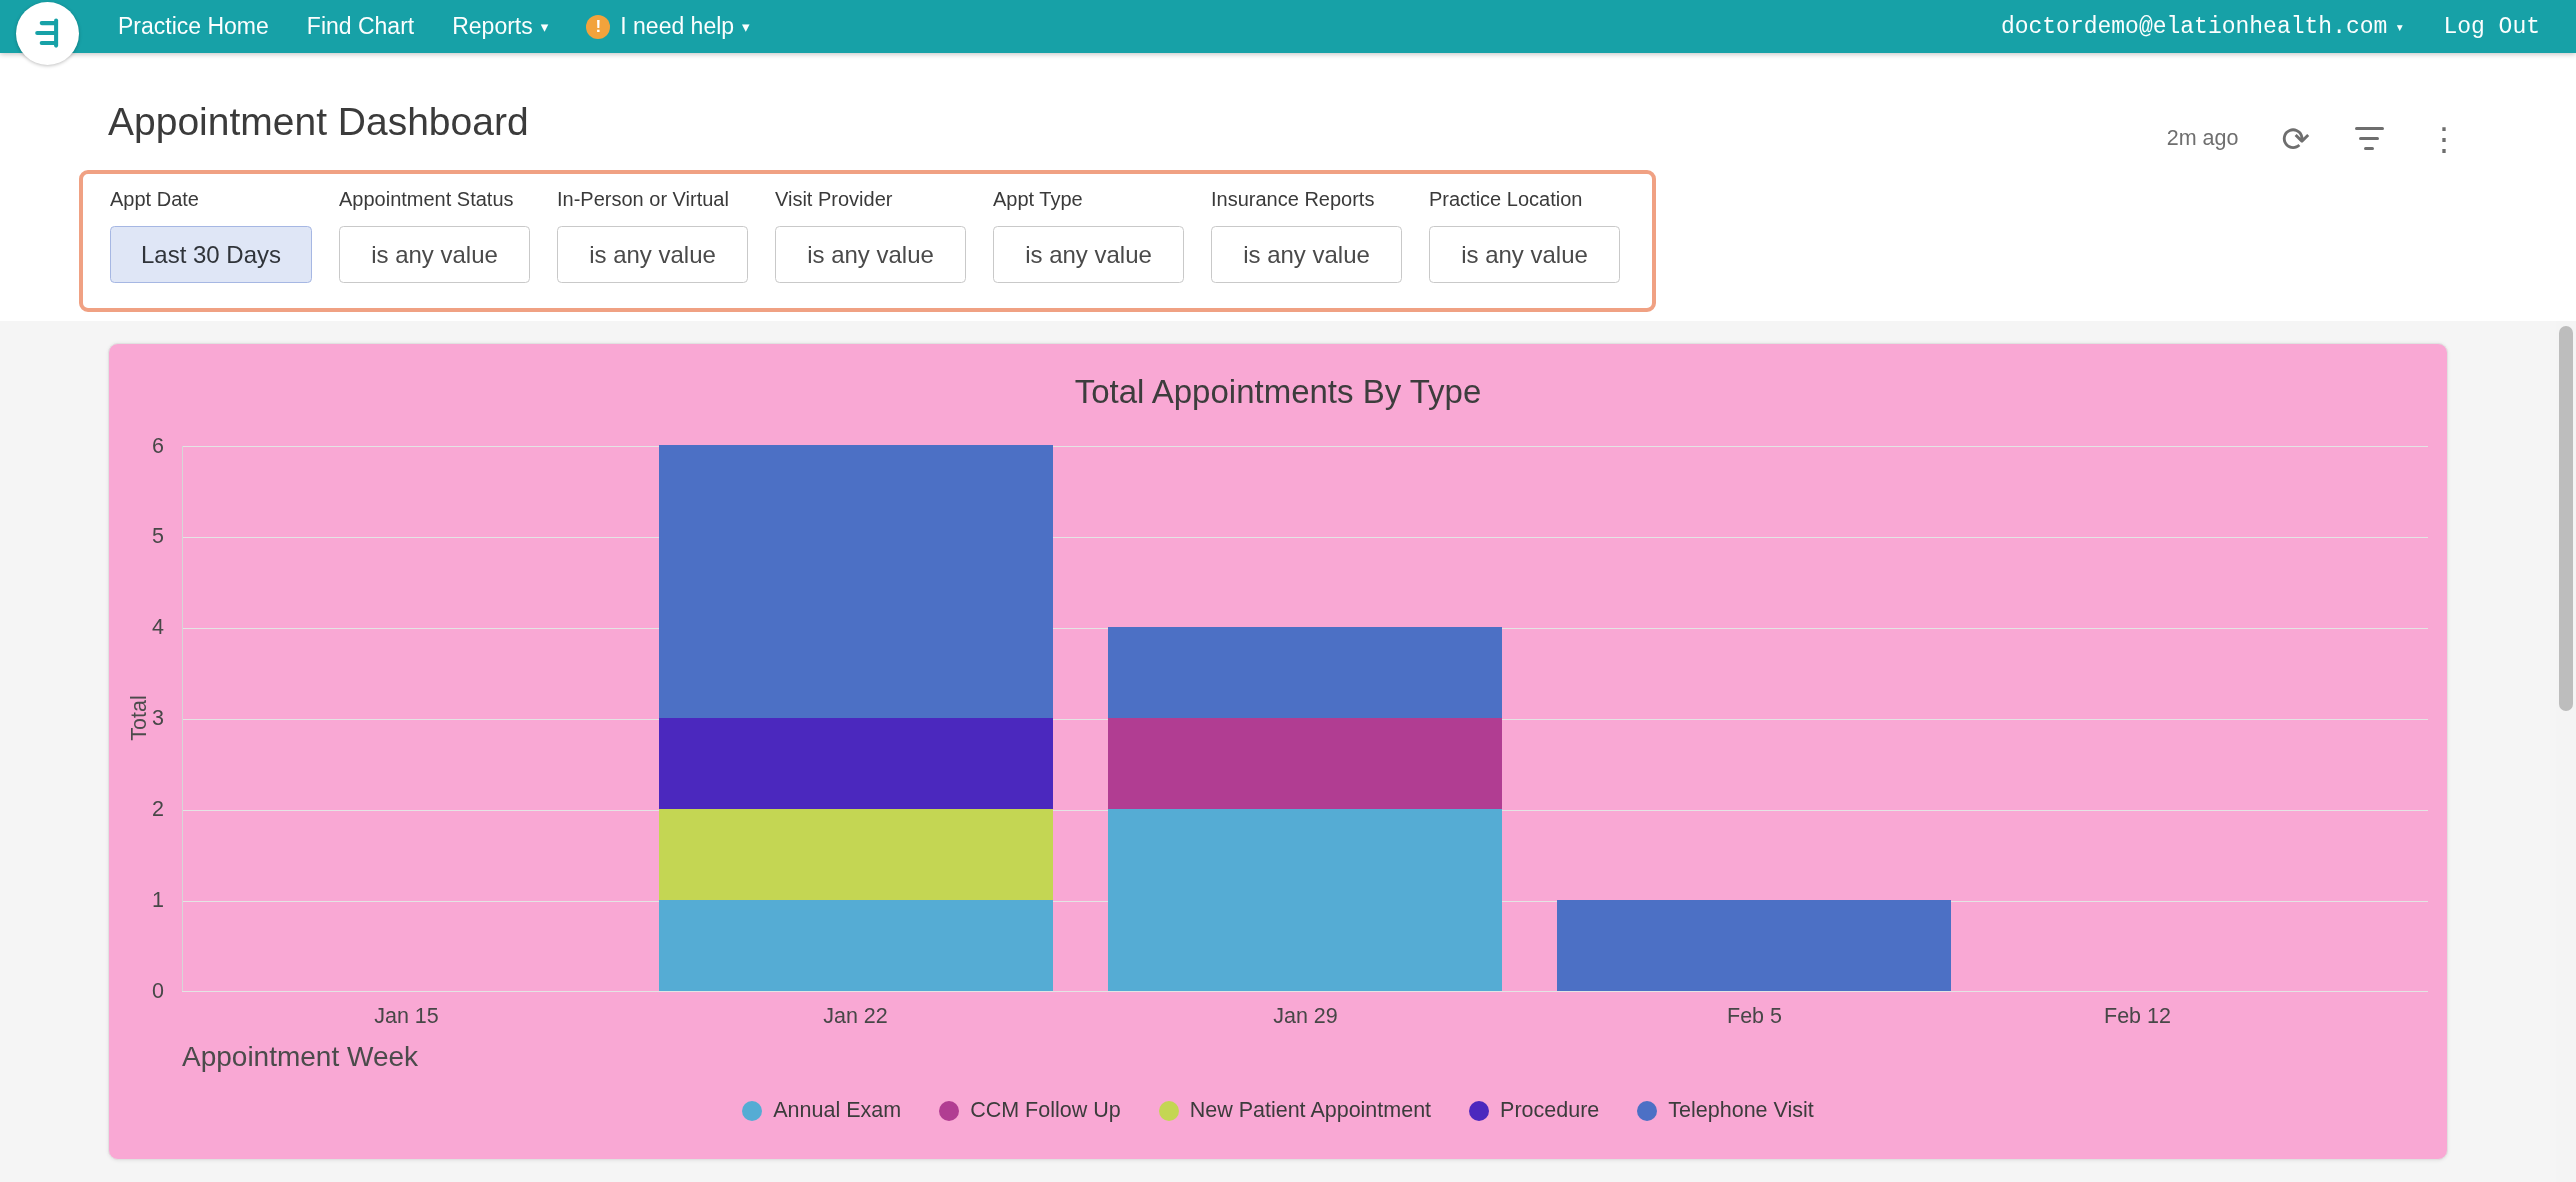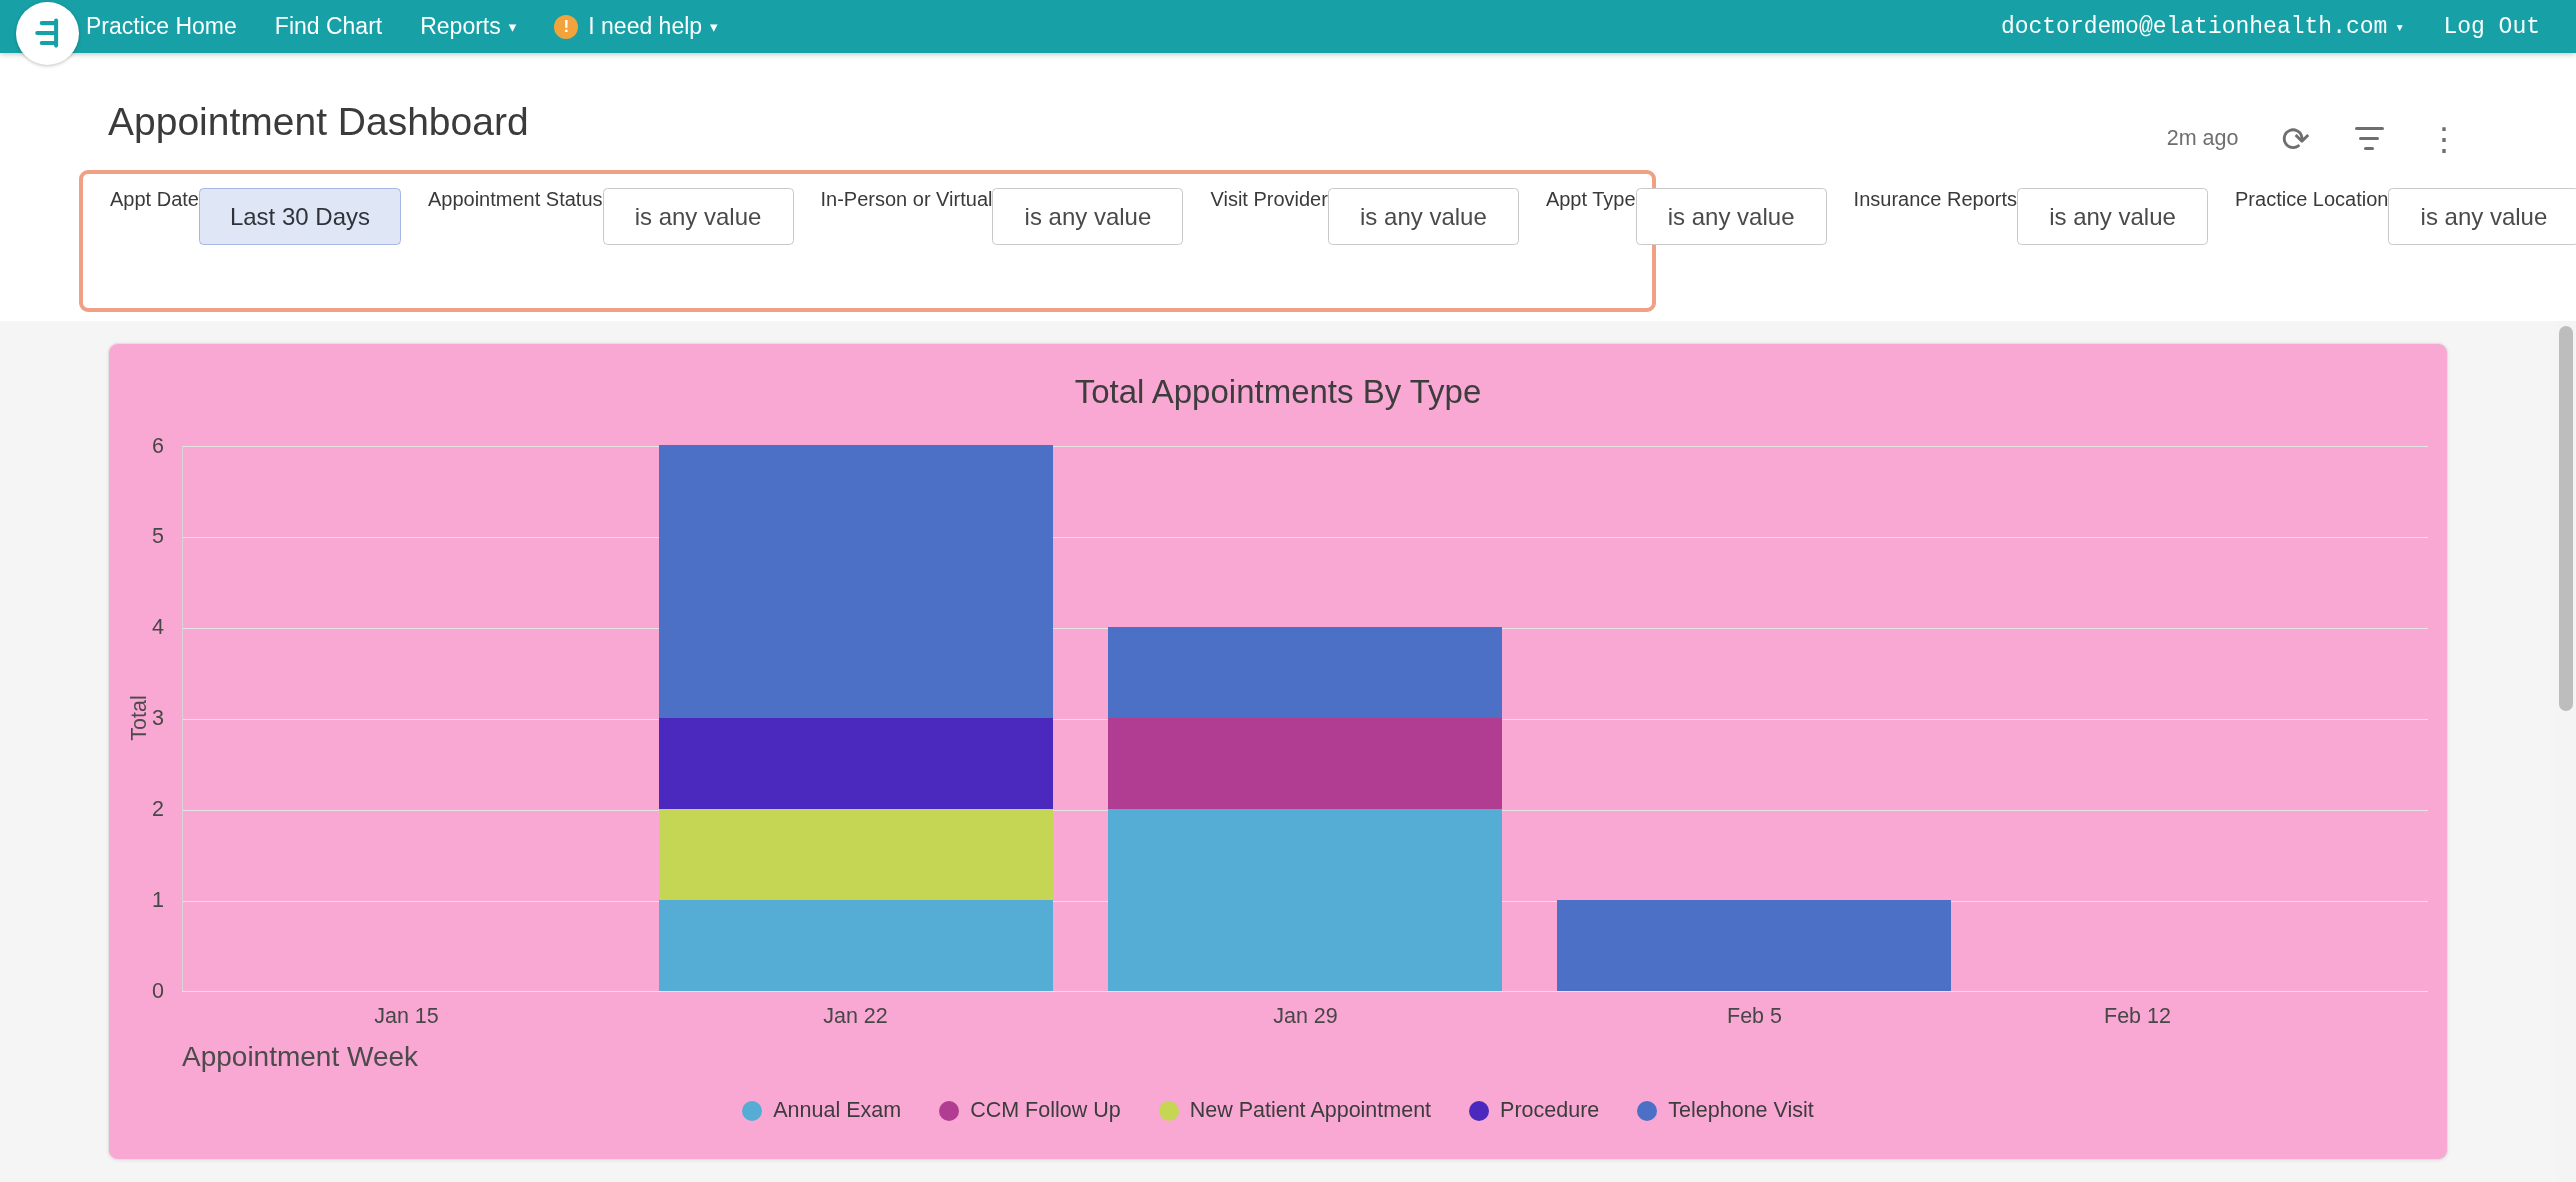--- a/index.html
+++ b/index.html
@@ -19,21 +19,21 @@
   .navbar{
     position:absolute;top:0;left:0;right:0;height:53px;
     background:var(--teal);display:flex;align-items:center;
     color:#ffffff;z-index:20;box-shadow:0 1.8px 5.4px rgba(0,0,0,0.25);
   }
   .logo-circle{
     position:absolute;left:16px;top:1.8px;width:63px;height:63px;border-radius:50%;
     background:#ffffff;display:flex;align-items:center;justify-content:center;
     color:var(--teal);z-index:21;box-shadow:0 0.9px 3.6px rgba(0,0,0,0.25);cursor:pointer;
   }
-  .nav-left{margin-left:86px;display:flex;align-items:center;gap:38px;}
+  .nav-left{margin-left:118px;display:flex;align-items:center;gap:38px;}
   .nav-item{font-size:23px;color:#fbfefe;cursor:pointer;white-space:nowrap;display:inline-flex;align-items:center;}
   .caret{font-size:15px;margin-left:8px;position:relative;top:0.9px;}
   .warn{
     width:24px;height:24px;border-radius:50%;background:var(--amber);color:#ffffff;
     display:inline-flex;align-items:center;justify-content:center;
     font-size:17px;font-weight:bold;margin-right:10px;flex:0 0 auto;
   }
   .nav-right{margin-left:auto;display:flex;align-items:center;gap:39px;padding-right:36px;font-family:Liberation Mono, monospace;}
   
   .page-header{position:absolute;top:53px;left:0;right:0;height:268px;background:#ffffff;}
@@ -45,21 +45,21 @@
   .kebab{font-size:32px;line-height:1;}
   .filter-icon{flex-direction:column;gap:6.3px;width:32px;}
   .fbar{display:block;height:3.6px;background:#6e6e6e;border-radius:1.8px;}
   .f1{width:29px;}.f2{width:20px;}.f3{width:10.7px;}
   
   .filter-box{
     position:absolute;left:79px;top:117px;width:1577px;height:142px;
     border:4.5px solid var(--highlight);border-radius:9px;background:#ffffff;
     display:flex;gap:27px;padding:14.3px 0 0 27px;
   }
-  .filter-group{display:flex;flex-direction:row;align-items:flex-start;}
+  .filter-group{display:flex;flex-direction:column;align-items:flex-start;}
   .filter-label{font-size:20px;color:#3a3a3a;margin-bottom:15px;white-space:nowrap;}
   .filter-button{
     min-width:191px;height:57px;border:0.9px solid #c9c9c9;border-radius:4.5px;background:#ffffff;
     font-family:"Liberation Sans",sans-serif;font-size:24px;color:#4a4a4a;
     display:flex;align-items:center;justify-content:center;padding:0 23px;
     cursor:pointer;white-space:nowrap;
   }
   .filter-button.active{
     min-width:202px;background:var(--active-bg);border:1.8px solid var(--active-border);color:#30343a;
   }

